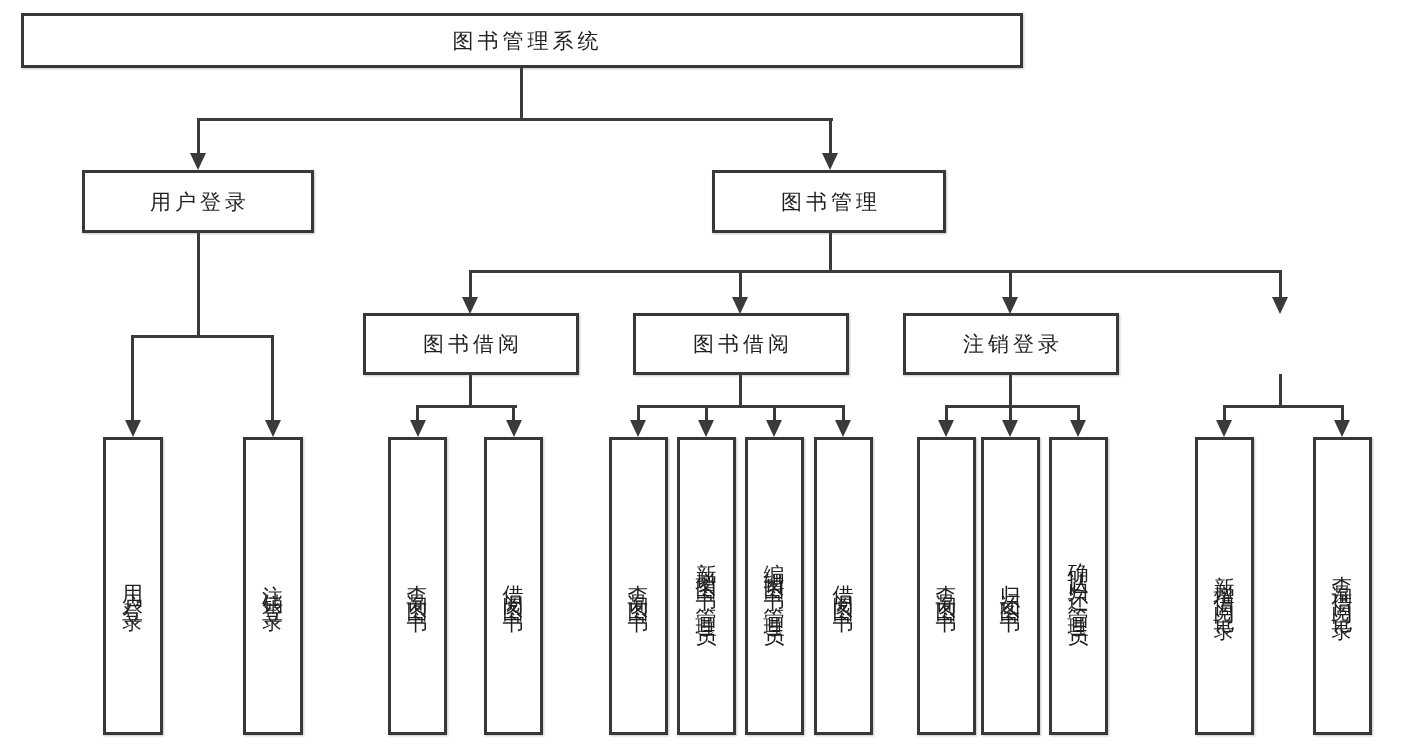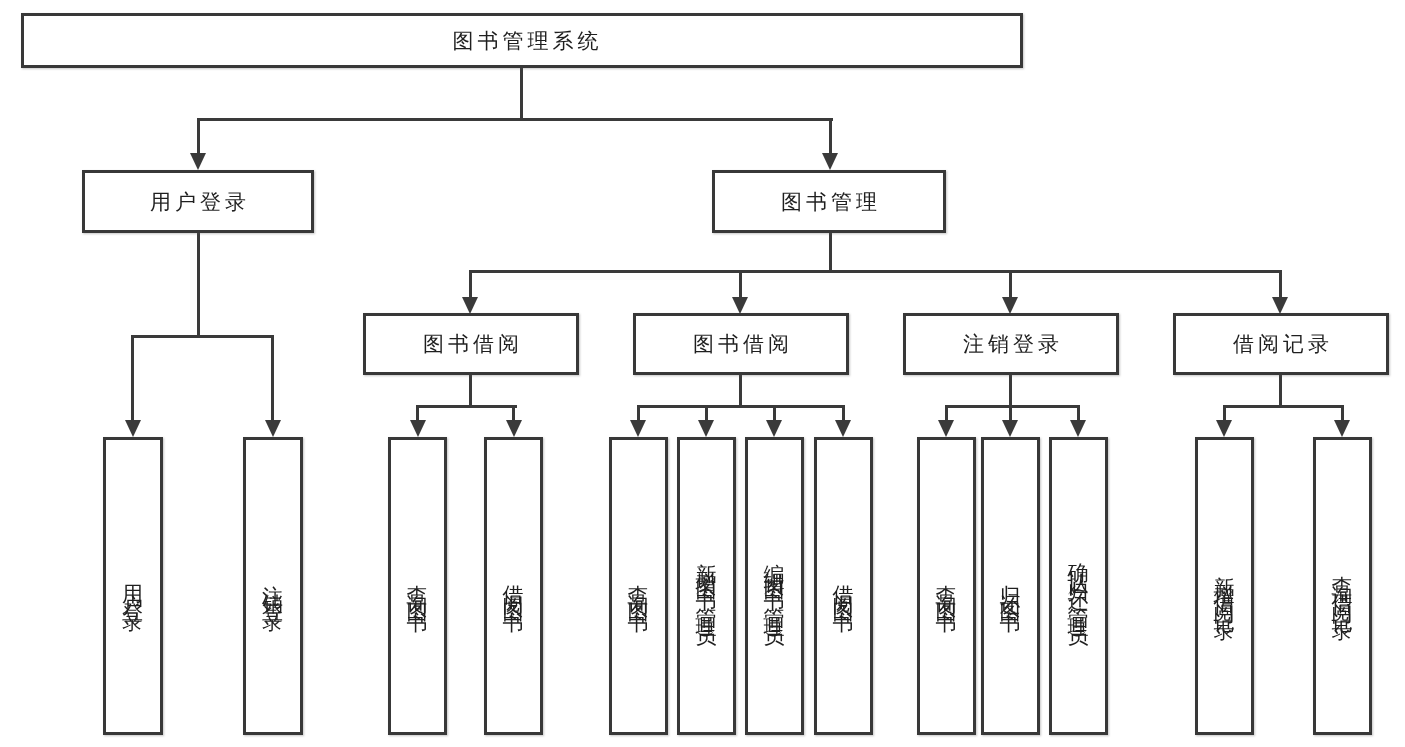--- a/index.html
+++ b/index.html
@@ -120,21 +120,20 @@
   <div class="box" style="left:82px;top:170px;width:232px;height:63px;">用户登录</div>
 
   <div class="box" style="left:712px;top:170px;width:234px;height:63px;">图书管理</div>
 
   <div class="box" style="left:363px;top:313px;width:216px;height:62px;">图书借阅</div>
 
   <div class="box" style="left:633px;top:313px;width:216px;height:62px;">图书借阅</div>
 
   <div class="box" style="left:903px;top:313px;width:216px;height:62px;">注销登录</div>
 
-  <div class="box" style="left:1173px;top:313px;width:216px;height:62px;">借阅记录</div>
 
   <div class="box vbox" style="left:103px;top:437px;width:60px;height:298px;">用户登录</div>
 
   <div class="box vbox" style="left:243px;top:437px;width:60px;height:298px;">注销登录</div>
 
   <div class="box vbox" style="left:388px;top:437px;width:59px;height:298px;">查询图书</div>
 
   <div class="box vbox" style="left:484px;top:437px;width:59px;height:298px;">借阅图书</div>
 
   <div class="box vbox" style="left:609px;top:437px;width:59px;height:298px;">查询图书</div>

